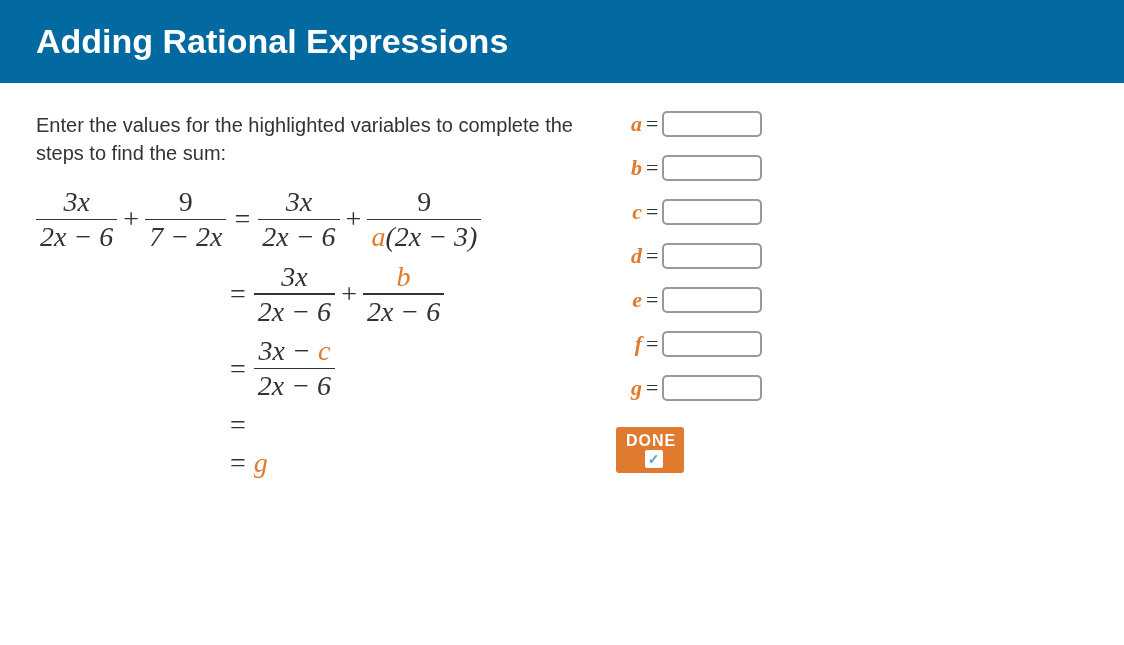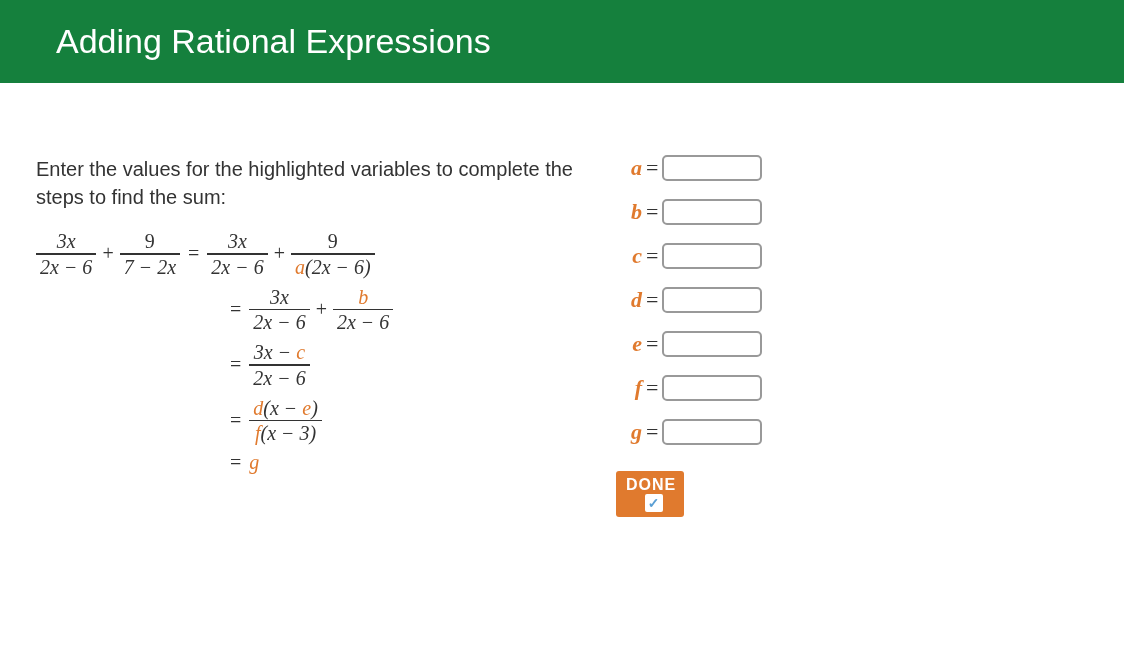--- a/index.html
+++ b/index.html
@@ -4,44 +4,43 @@
 <style>
   * { box-sizing: border-box; }
   body {
     margin: 0;
     font-family: Arial, Helvetica, sans-serif;
     background: #fff;
     width: 1124px;
     height: 645px;
   }
   .header {
-    background: #15803d;
+    background: #0369a1;
     color: #fff;
-    padding: 22px 56px;
+    padding: 22px 36px;
     font-size: 34px;
-    font-weight: normal;
+    font-weight: bold;
   }
   .content {
     display: flex;
     padding: 28px 36px;
-    margin-top: 44px;
   }
   .left {
     flex: 0 0 560px;
     font-size: 20px;
     color: #333;
   }
   .instruction {
     font-size: 20px;
     margin-bottom: 10px;
     line-height: 1.4;
   }
   .math {
     font-family: "Times New Roman", Times, serif;
-    font-size: 20px;
+    font-size: 28px;
     margin-top: 18px;
   }
   .row {
     display: flex;
     align-items: center;
     margin-bottom: 6px;
   }
   .indent {
     margin-left: 186px;
   }
@@ -166,21 +165,21 @@
         <span class="frac">
           <span class="num"><span class="ital">3x</span></span>
           <span class="bar"></span>
           <span class="den"><span class="ital">2x − 6</span></span>
         </span>
         <span class="plus">+</span>
         <span class="frac">
           <span class="num">9</span>
           <span class="bar"></span>
           <span class="den">
-            <span class="hl">a</span><span class="ital">(2x − 6)</span>
+            <span class="hl">a</span><span class="ital">(2x − 3)</span>
           </span>
         </span>
       </div>
 
       <div class="row indent">
         <span class="eq">=</span>
         <span class="frac">
           <span class="num"><span class="ital">3x</span></span>
           <span class="bar"></span>
           <span class="den"><span class="ital">2x − 6</span></span>
@@ -199,29 +198,20 @@
           <span class="num">
             <span class="ital">3x − </span><span class="hl">c</span>
           </span>
           <span class="bar"></span>
           <span class="den"><span class="ital">2x − 6</span></span>
         </span>
       </div>
 
       <div class="row indent">
         <span class="eq">=</span>
-        <span class="frac">
-          <span class="num">
-            <span class="hl">d</span><span class="ital">(x − </span><span class="hl">e</span><span class="ital">)</span>
-          </span>
-          <span class="bar"></span>
-          <span class="den">
-            <span class="hl">f</span><span class="ital">(x − 3)</span>
-          </span>
-        </span>
       </div>
 
       <div class="row indent">
         <span class="eq">=</span>
         <span class="hl">g</span>
       </div>
 
     </div>
   </div>
 

